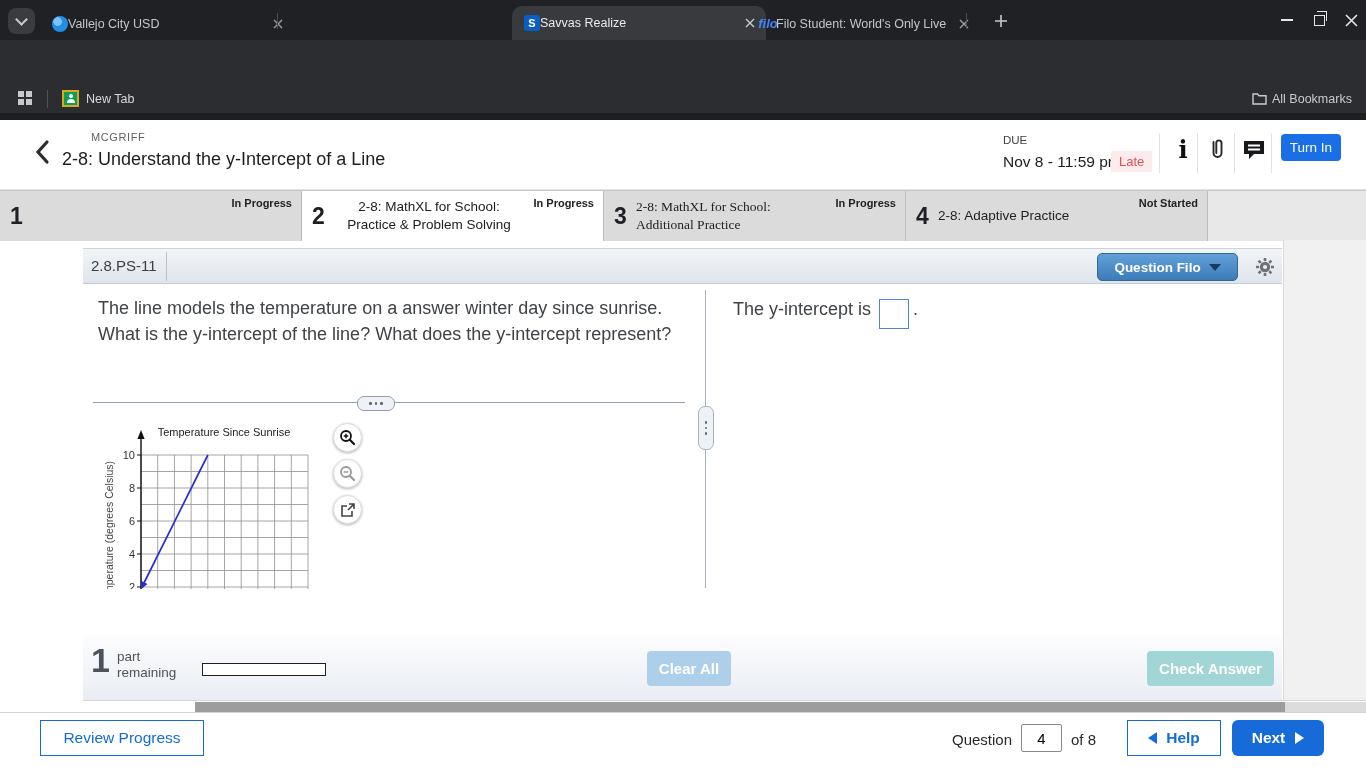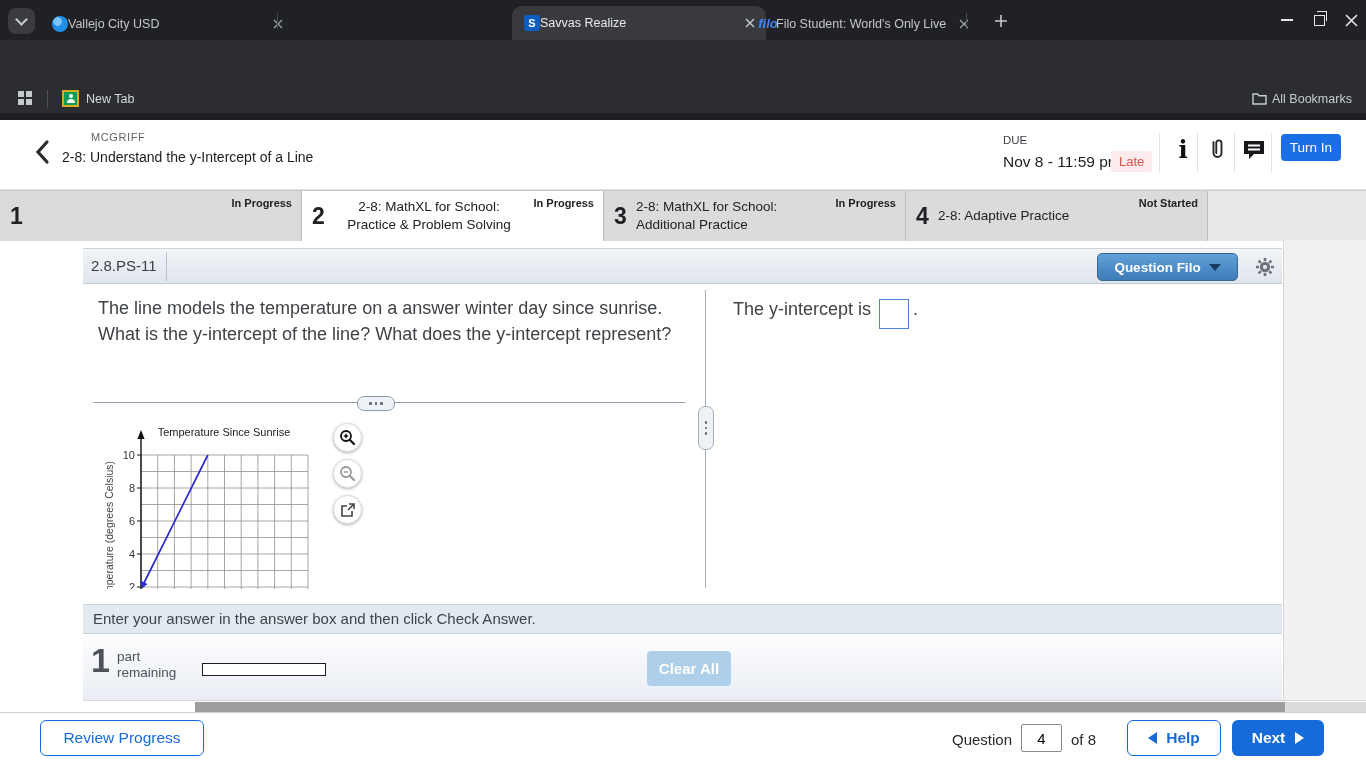--- a/index.html
+++ b/index.html
@@ -53,21 +53,21 @@
              display:flex;align-items:center;justify-content:center;}
   .classroom i{width:13px;height:13px;background:#0e9d58;position:relative;}
   .classroom i:before{content:"";position:absolute;left:4.5px;top:2px;width:4px;height:4px;border-radius:50%;background:#fff;}
   .classroom i:after{content:"";position:absolute;left:2.5px;top:7px;width:8px;height:4px;border-radius:4px 4px 0 0;background:#fff;}
   .bmlabel{position:absolute;top:7px;font-size:12.5px;color:#d6d9dc;}
   .chromeedge{position:absolute;left:0;top:113px;width:1366px;height:7px;background:#1d1e20;}
 
   
   .hback{position:absolute;left:33px;top:139px;}
   .teacher{position:absolute;left:63px;top:131px;font-size:11px;color:#5f6266;letter-spacing:.6px;margin-left:28px;}
-  .atitle{position:absolute;left:62px;top:149px;font-size:14px;color:#1b1d1f;font-weight:500;}
+  .atitle{position:absolute;left:62px;top:149px;font-size:18px;color:#1b1d1f;font-weight:500;}
   .duelabel{position:absolute;left:1003px;top:134px;font-size:11.5px;color:#3c3f43;font-weight:500;}
   .dueval{position:absolute;left:1003px;top:153px;font-size:15.5px;color:#1b1d1f;}
   .late{position:absolute;left:1111px;top:151px;background:#fcebec;color:#d9544e;font-size:13px;
         padding:3px 8px;border-radius:2px;}
   .hsep{position:absolute;top:133px;width:1px;height:40px;background:#e2e2e2;}
   .infoi{position:absolute;left:1171px;top:135px;width:24px;text-align:center;
          font-family:"DejaVu Serif",serif;font-weight:bold;font-size:24px;color:#0e0f10;}
   .turnin{position:absolute;left:1281px;top:134px;width:60px;height:27px;background:#1b6fe6;border-radius:4px;
           color:#fff;font-size:13.5px;display:flex;align-items:center;justify-content:center;}
   .hborder{position:absolute;left:0;top:189px;width:1366px;height:1px;background:#e3e3e3;}
@@ -123,21 +123,21 @@
             color:#fff;font-weight:bold;font-size:15px;display:flex;align-items:center;justify-content:center;}
   .checkans{position:absolute;left:1064px;top:16px;width:127px;height:35px;border-radius:4px;background:#a2d5d6;
             color:#fff;font-weight:bold;font-size:15px;display:flex;align-items:center;justify-content:center;}
   .sidestrip{position:absolute;left:1283px;top:240px;width:83px;height:460px;background:#f1f1f1;border-left:1px solid #d9d9d9;box-sizing:border-box;}
 
   
   .hscroll{position:absolute;left:83px;top:700px;width:1283px;height:12px;background:#fff;border-top:1px solid #d4d4d4;box-sizing:border-box;}
   .hthumb{position:absolute;left:112px;top:1px;width:1090px;height:10px;background:#9d9d9d;}
   .htrack2{position:absolute;left:1202px;top:1px;width:81px;height:10px;background:#dcdcdc;}
   .bottomnav{position:absolute;left:0;top:712px;width:1366px;height:56px;background:#fff;border-top:1px solid #cfd2d6;box-sizing:border-box;}
-  .btn-outline{border:1.5px solid #176bd9;color:#176bd9;background:#fff;border-radius:6px;
+  .btn-outline{border:1.5px solid #176bd9;color:#176bd9;background:#fff;border-radius:0;
                display:flex;align-items:center;justify-content:center;font-size:15.5px;box-sizing:border-box;}
   .btn-fill{background:#176bd9;color:#fff;border-radius:6px;display:flex;align-items:center;justify-content:center;font-size:15.5px;}
   .review{position:absolute;left:40px;top:7px;width:164px;height:36px;}
   .qlabel{position:absolute;left:952px;top:18px;font-size:15px;color:#26282b;}
   .qinput{position:absolute;left:1021px;top:11px;width:41px;height:28px;border:1px solid #8a8a8a;border-radius:2px;
           text-align:center;font-size:15px;font-family:"Liberation Sans",sans-serif;box-sizing:border-box;}
   .of6{position:absolute;left:1071px;top:18px;font-size:15px;color:#26282b;}
   .backbtn{position:absolute;left:1127px;top:7px;width:94px;height:36px;font-weight:bold;gap:9px;}
   .nextbtn{position:absolute;left:1232px;top:7px;width:92px;height:36px;font-weight:bold;gap:10px;}
   .tri-l{width:0;height:0;border-top:6px solid transparent;border-bottom:6px solid transparent;border-right:9px solid #176bd9;}
@@ -318,21 +318,21 @@
       <span class="pnum">1</span>
       <span class="pstatus">In Progress</span>
     </div>
     <div class="ptab active" style="left:302px;">
       <span class="pnum">2</span>
       <span class="plabel" style="width:190px;text-align:center;">2-8: MathXL for School: Practice &amp; Problem Solving</span>
       <span class="pstatus">In Progress</span>
     </div>
     <div class="ptab" style="left:604px;">
       <span class="pnum">3</span>
-      <span class="plabel" style="width:190px;">2-8: MathXL for School: Additional Practice</span>
+      <span class="plabel" style="width:190px;font-family:Liberation Serif, serif;">2-8: MathXL for School: Additional Practice</span>
       <span class="pstatus">In Progress</span>
     </div>
     <div class="ptab" style="left:906px;">
       <span class="pnum">4</span>
       <span class="plabel" style="width:200px;white-space:nowrap;">2-8: Adaptive Practice</span>
       <span class="pstatus">Not Started</span>
     </div>
     <div class="pfiller"></div>
   </div>
 
@@ -413,32 +413,32 @@
         <path d="M4.8 7 H9.2" stroke="#999" stroke-width="1.5"></path>
       </svg>
   </div>
   <div class="zbtn" style="left:333px;top:495px;">
     <svg width="16" height="16" viewBox="0 0 16 16">
         <path d="M12 9 V14 H2 V4 H7" stroke="#444" stroke-width="1.6" fill="none"></path>
         <path d="M9 2 H14 V7 M14 2 L8 8" stroke="#444" stroke-width="1.6" fill="none"></path>
       </svg>
   </div>
 
-  <div class="instr">Enter your answer in the answer box and then click Check Answer.</div>
 
   <div class="partsbar">
     <span class="bignum">1</span>
     <span class="partlbl">
       <span>part</span><br>
       <span>remaining</span>
     </span>
     <span class="pbar">
       <span class="pfill" style="width: 50%;"></span>
     </span>
     <div class="clearall">Clear All</div>
+    <div class="checkans">Check Answer</div>
   </div>
 
   <div class="sidestrip"></div>
 
   <div class="hscroll">
     <span class="hthumb"></span>
     <span class="htrack2"></span>
   </div>
 
   <div class="bottomnav">

